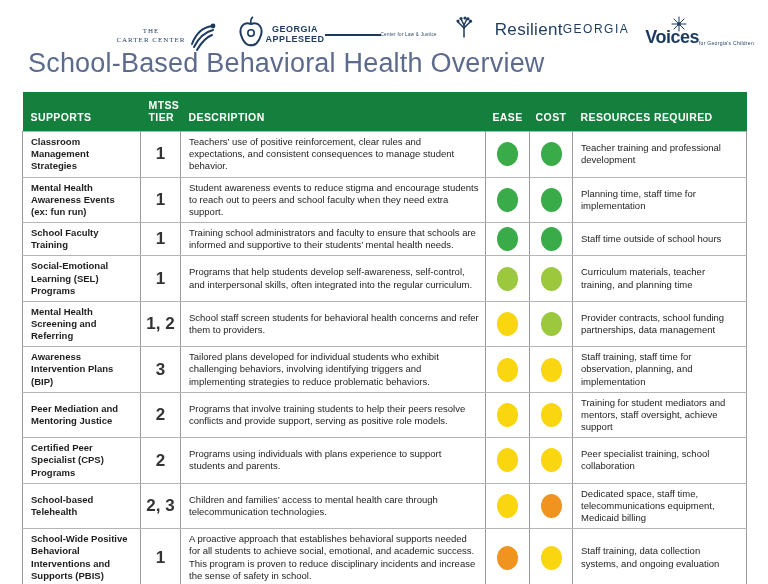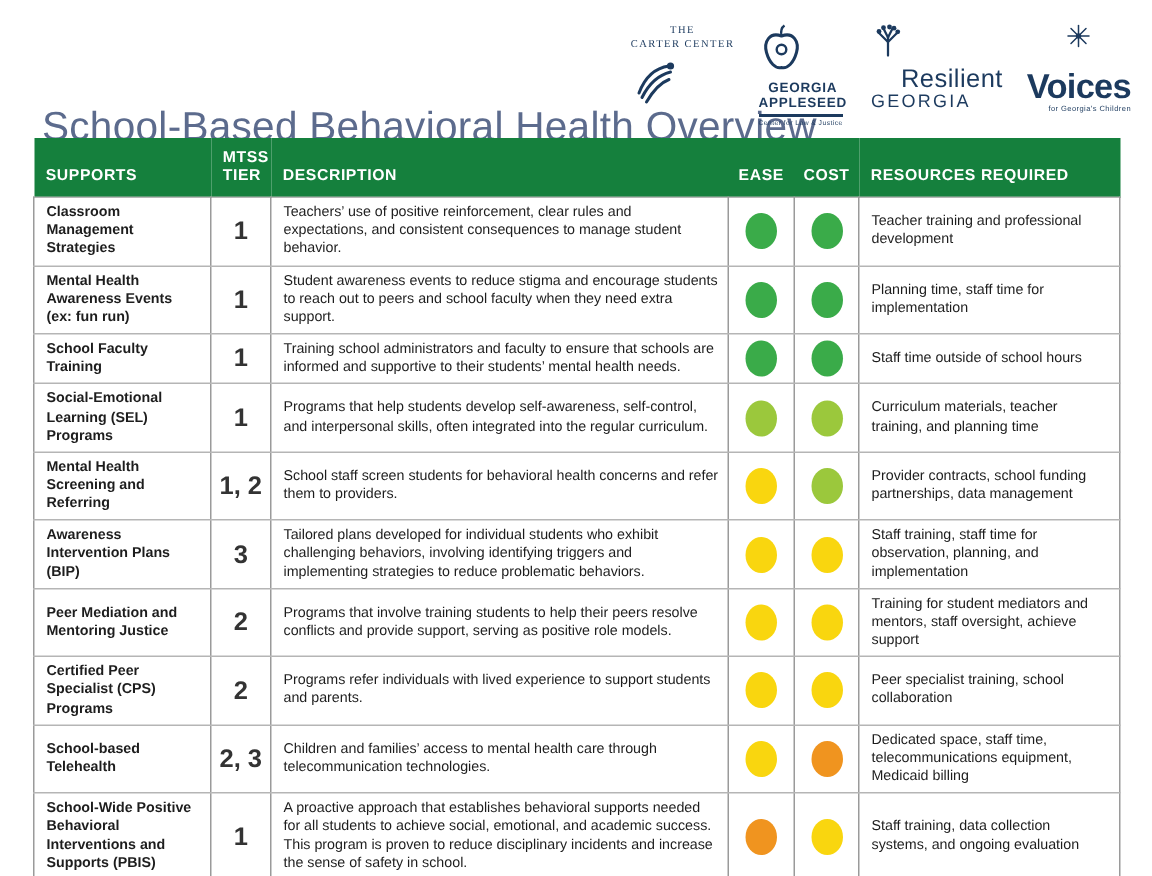--- a/index.html
+++ b/index.html
@@ -8,36 +8,36 @@
   .page {
     position:relative; width:768px; height:584px; background:#fff;
     overflow:hidden;
   }
 
   
   .hdr { position:absolute; top:0; left:0; right:0; height:92px; }
   .title {
     position:absolute; left:28px; top:48px;
     font-size:27px; font-weight:300; letter-spacing:0.2px;
-    color:#5c6b8d; white-space:nowrap;margin-top:21px;
+    color:#5c6b8d; white-space:nowrap;
   }
   .logos {
     position:absolute; right:14px; top:16px; display:flex; align-items:flex-start;
     gap:16px; color:#1c3a5e;
   }
-  .logo { display:flex; flex-direction:column; }
+  .logo { display:flex; flex-direction:row; align-items:center; }
   .logo-carter .cc-top { font-family:"Liberation Serif", serif; font-size:7px; letter-spacing:1px; text-align:center; line-height:1.3; }
   .logo-carter svg { margin-top:2px; }
   .logo-apple .ga-name { font-size:9px; font-weight:bold; letter-spacing:0.5px; line-height:1.1; text-align:center; margin-top:1px; }
   .logo-apple .ga-rule { width:56px; height:2px; background:#1c3a5e; margin:2px 0 1px; }
   .logo-apple .ga-tag { font-size:4.5px; letter-spacing:0.3px; }
   .logo-res .rg-line1 { font-size:17px; font-weight:normal; letter-spacing:0.3px; line-height:1; margin-top:1px;margin-left:20px;}
   .logo-res .rg-line2 { font-size:12px; font-weight:normal; letter-spacing:1.5px; line-height:1; }
   .logo-voices { position:relative; padding-top:12px; }
-  .logo-voices .vo-name { font-size:23px; font-weight:bold; letter-spacing:-0.5px; line-height:1;margin-top:18px; }
+  .logo-voices .vo-name { font-size:18px; font-weight:bold; letter-spacing:-0.5px; line-height:1; }
   .logo-voices .vo-tag { font-size:5px; letter-spacing:0.3px; align-self:flex-end; margin-top:1px; }
   .sparkle { position:absolute; top:0; left:26px; }
 
   
   table.main {
     position:absolute; left:22px; top:92px; width:724px;
     border-collapse:collapse; table-layout:fixed;
   }
   col.c1{width:118px} col.c2{width:40px} col.c3{width:305px}
   col.c4{width:44px} col.c5{width:43px} col.c6{width:174px}
@@ -234,21 +234,21 @@
     <td class="t-tier">2</td>
     <td class="t-desc">Programs that involve training students to help their peers resolve conflicts and provide support, serving as positive role models.</td>
     <td class="t-dot"><span class="dot-lg" style="background: rgb(249, 214, 15);"></span></td>
     <td class="t-dot"><span class="dot-lg" style="background: rgb(249, 214, 15);"></span></td>
     <td class="t-res">Training for student mediators and mentors, staff oversight, achieve support</td>
   </tr>
 
   <tr>
     <td class="t-support">Certified Peer Specialist (CPS) Programs</td>
     <td class="t-tier">2</td>
-    <td class="t-desc">Programs refer individuals with lived experience to support students and parents.</td>
+    <td class="t-desc">Programs using individuals with plans experience to support students and parents.</td>
     <td class="t-dot"><span class="dot-lg" style="background: rgb(249, 214, 15);"></span></td>
     <td class="t-dot"><span class="dot-lg" style="background: rgb(249, 214, 15);"></span></td>
     <td class="t-res">Peer specialist training, school collaboration</td>
   </tr>
 
   <tr>
     <td class="t-support">School-based Telehealth</td>
     <td class="t-tier">2, 3</td>
     <td class="t-desc">Children and families’ access to mental health care through telecommunication technologies.</td>
     <td class="t-dot"><span class="dot-lg" style="background: rgb(249, 214, 15);"></span></td>

